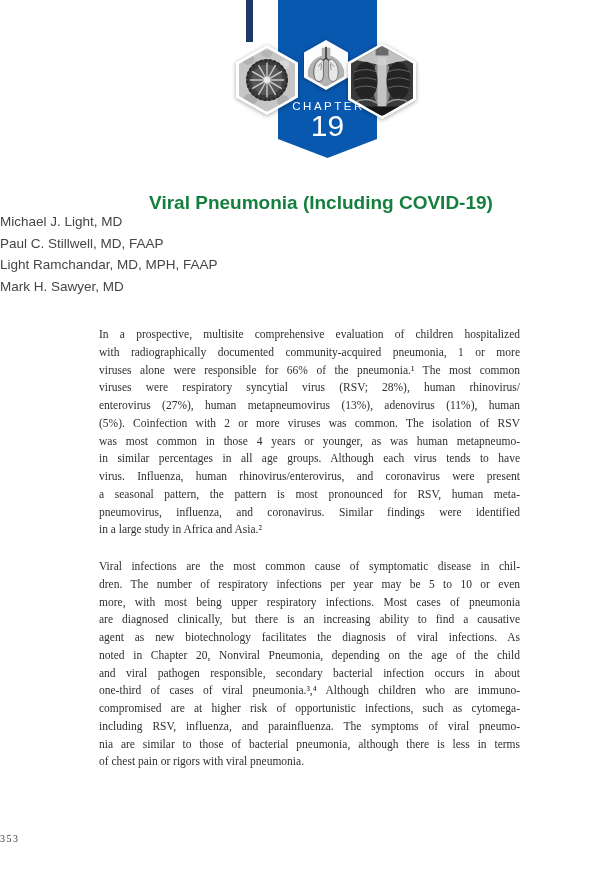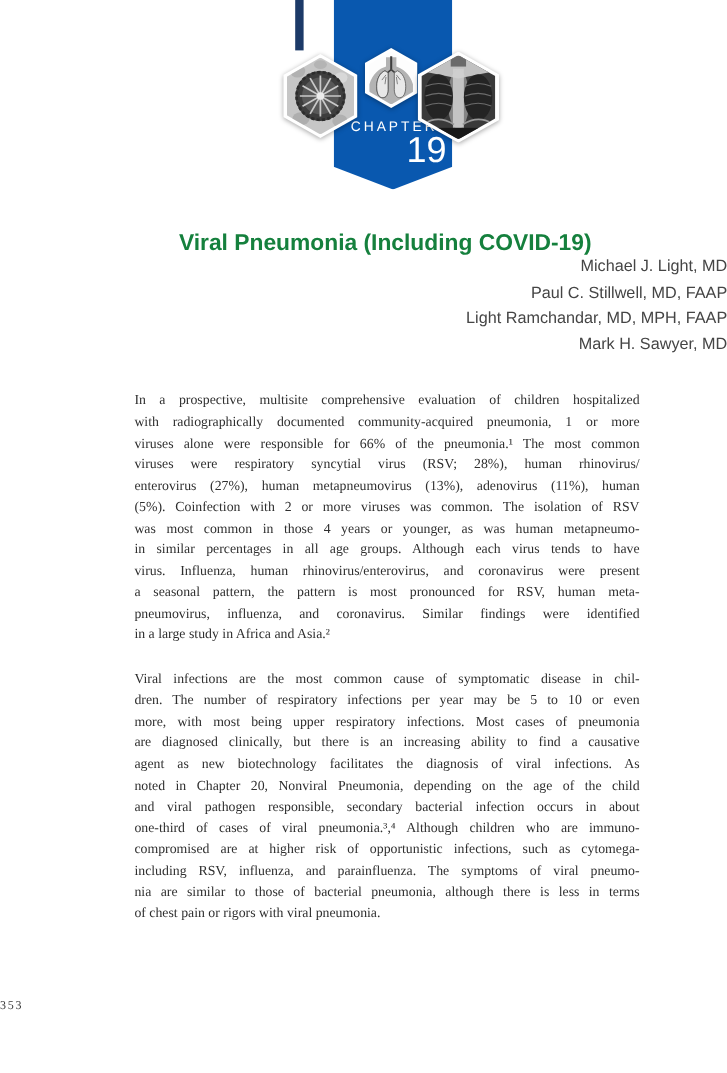--- a/index.html
+++ b/index.html
@@ -26,21 +26,21 @@
   }
   .chapter-label {
     position: absolute; top: 100px; left: 0; width: 100%;
     text-align: center;
     color: #ffffff; font-size: 11.5px; letter-spacing: 2.5px;
     padding-left: 2px; box-sizing: border-box;
   }
   .chapter-number {
     position: absolute; top: 110px; left: 0; width: 100%;
     text-align: center;
-    color: #ffffff; font-size: 30px; font-weight: 400; line-height: 32px; margin-left: 28px;
+    color: #ffffff; font-size: 30px; font-weight: 400; line-height: 32px;
   }
 
   .hex {
     position: absolute;
     filter: drop-shadow(0 1px 2px rgba(0,0,0,0.35));
   }
   .hex-outer {
     width: 100%; height: 100%;
     background: #ffffff; position: relative;
     clip-path: polygon(50% 0, 100% 25%, 100% 75%, 50% 100%, 0 75%, 0 25%);
@@ -57,28 +57,28 @@
 
   
   .title {
     position: absolute; top: 174px; left: 0; width: 100%;
     margin: 18px; text-align: center;
     font-size: 19px; font-weight: bold;
     color: #15803d;
   }
   .authors {
     position: absolute; top: 211px; left: 0; width: 100%;
-    text-align: right;
+    text-align: left;
     font-size: 13.5px; color: #454545;
   }
   .authors > .line { line-height: 21.5px; }
 
   
   .body-text {
-    position: absolute; left: 112px; top: 326px; width: 421px;
+    position: absolute; left: 99px; top: 326px; width: 421px;
     font-family: "Liberation Serif", serif;
     font-size: 11.5px; color: #2f2f2f;
   }
   .para > .line {
     line-height: 17.75px; height: 17.75px;
     text-align: justify; text-align-last: justify;
     white-space: nowrap;
   }
   .para > .line:last-child { text-align-last: left; }
   .para + .para { margin-top: 19px; }

